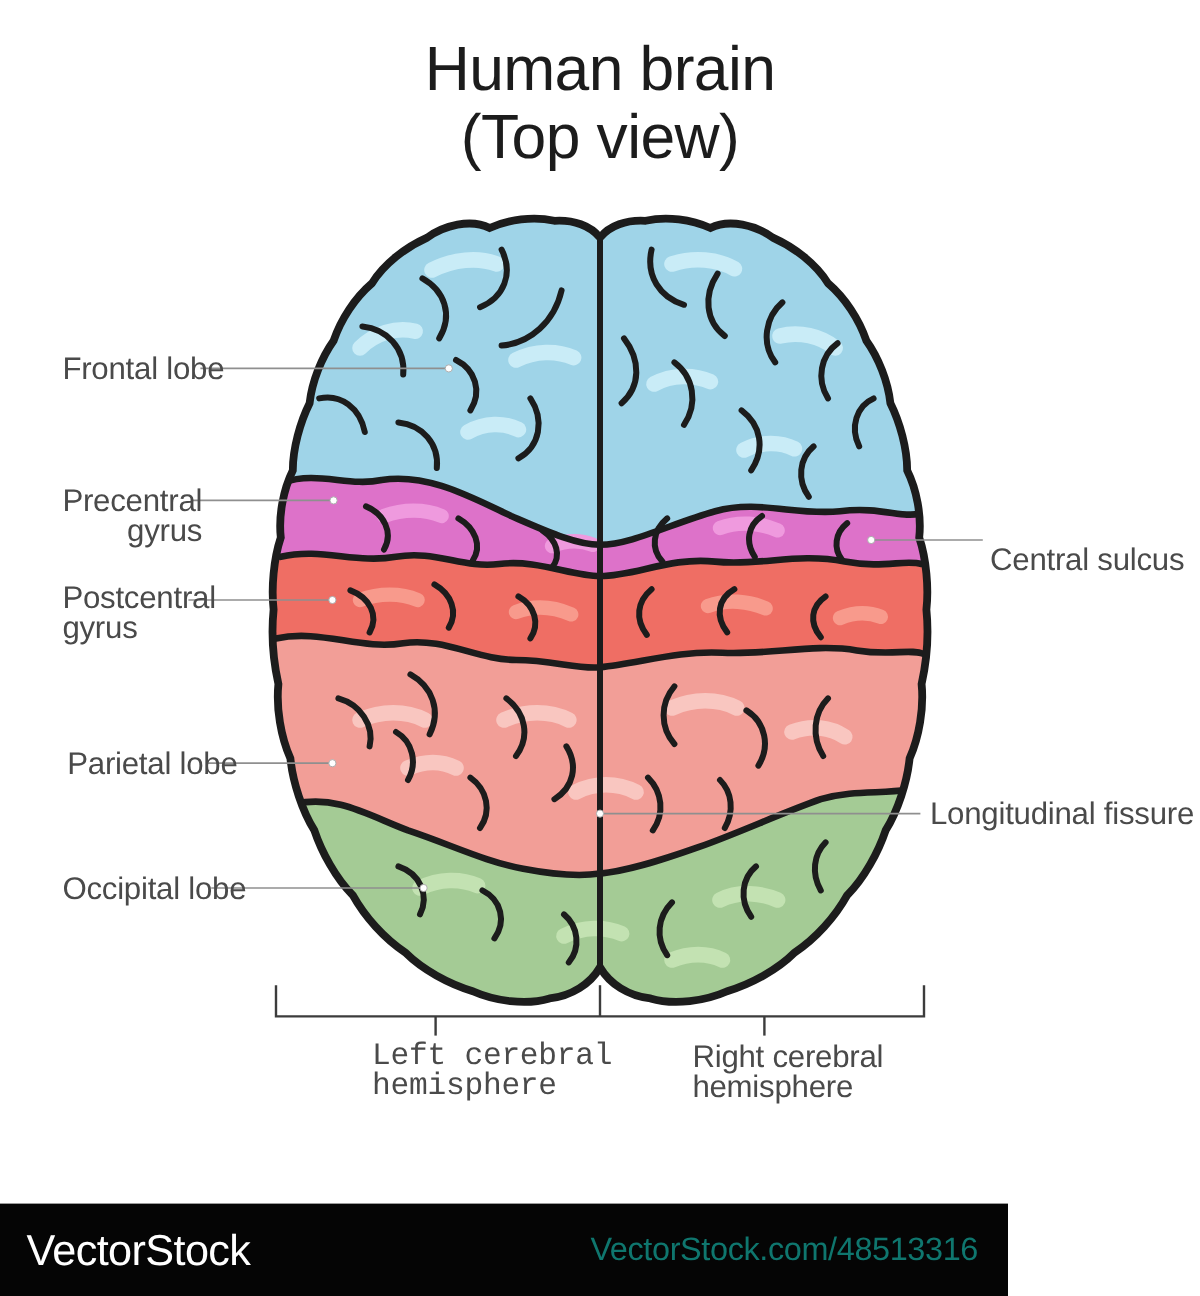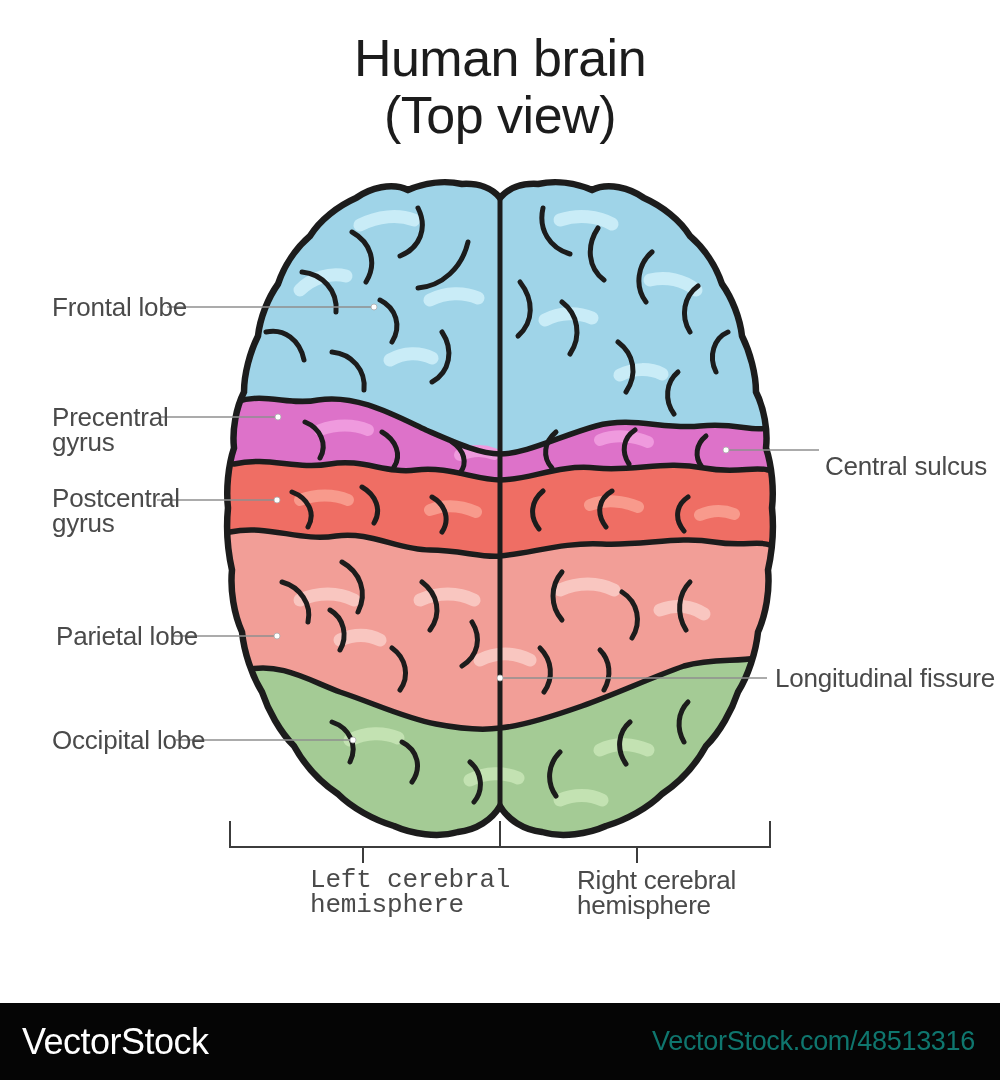--- a/index.html
+++ b/index.html
@@ -18,21 +18,21 @@
   }
   .diagram-svg{position:absolute;top:0;left:0;}
   .lbl{
     position:absolute;
     font-size:26px;line-height:25px;
     color:#4a4a4a;letter-spacing:-0.2px;
     white-space:nowrap;
   }
   .lbl .ln{display:block;}
   .wm-bar{
-    position:absolute;left:0;bottom:0;width:1000px;height:77px;
+    position:absolute;left:0;bottom:0;width:840px;height:77px;
     background:#050505;
     display:flex;align-items:center;justify-content:space-between;
     box-sizing:border-box;padding:0 25px 0 22px;
   }
   .wm-brand{color:#ffffff;font-size:36px;letter-spacing:-0.5px;}
   .wm-ref{color:#0f766e;font-size:27px;letter-spacing:-0.3px;}
 </style>
 </head>
 <body>
 
@@ -190,21 +190,21 @@
       <path d="M500,821 L500,847"></path>
       <path d="M363,847 L363,863"></path>
       <path d="M637,847 L637,863"></path>
     </g>
   </svg>
 
   <div class="lbl" style="left:52px;top:295px;">
     <span>Frontal lobe</span>
   </div>
 
-  <div class="lbl" style="left:52px;top:405px;">
+  <div class="lbl" style="left:52px;top:405px;text-align:right;">
     <span class="ln">Precentral</span>
     <span class="ln">gyrus</span>
   </div>
 
   <div class="lbl" style="left:52px;top:486px;">
     <span class="ln">Postcentral</span>
     <span class="ln">gyrus</span>
   </div>
 
   <div class="lbl" style="left:56px;top:624px;">

